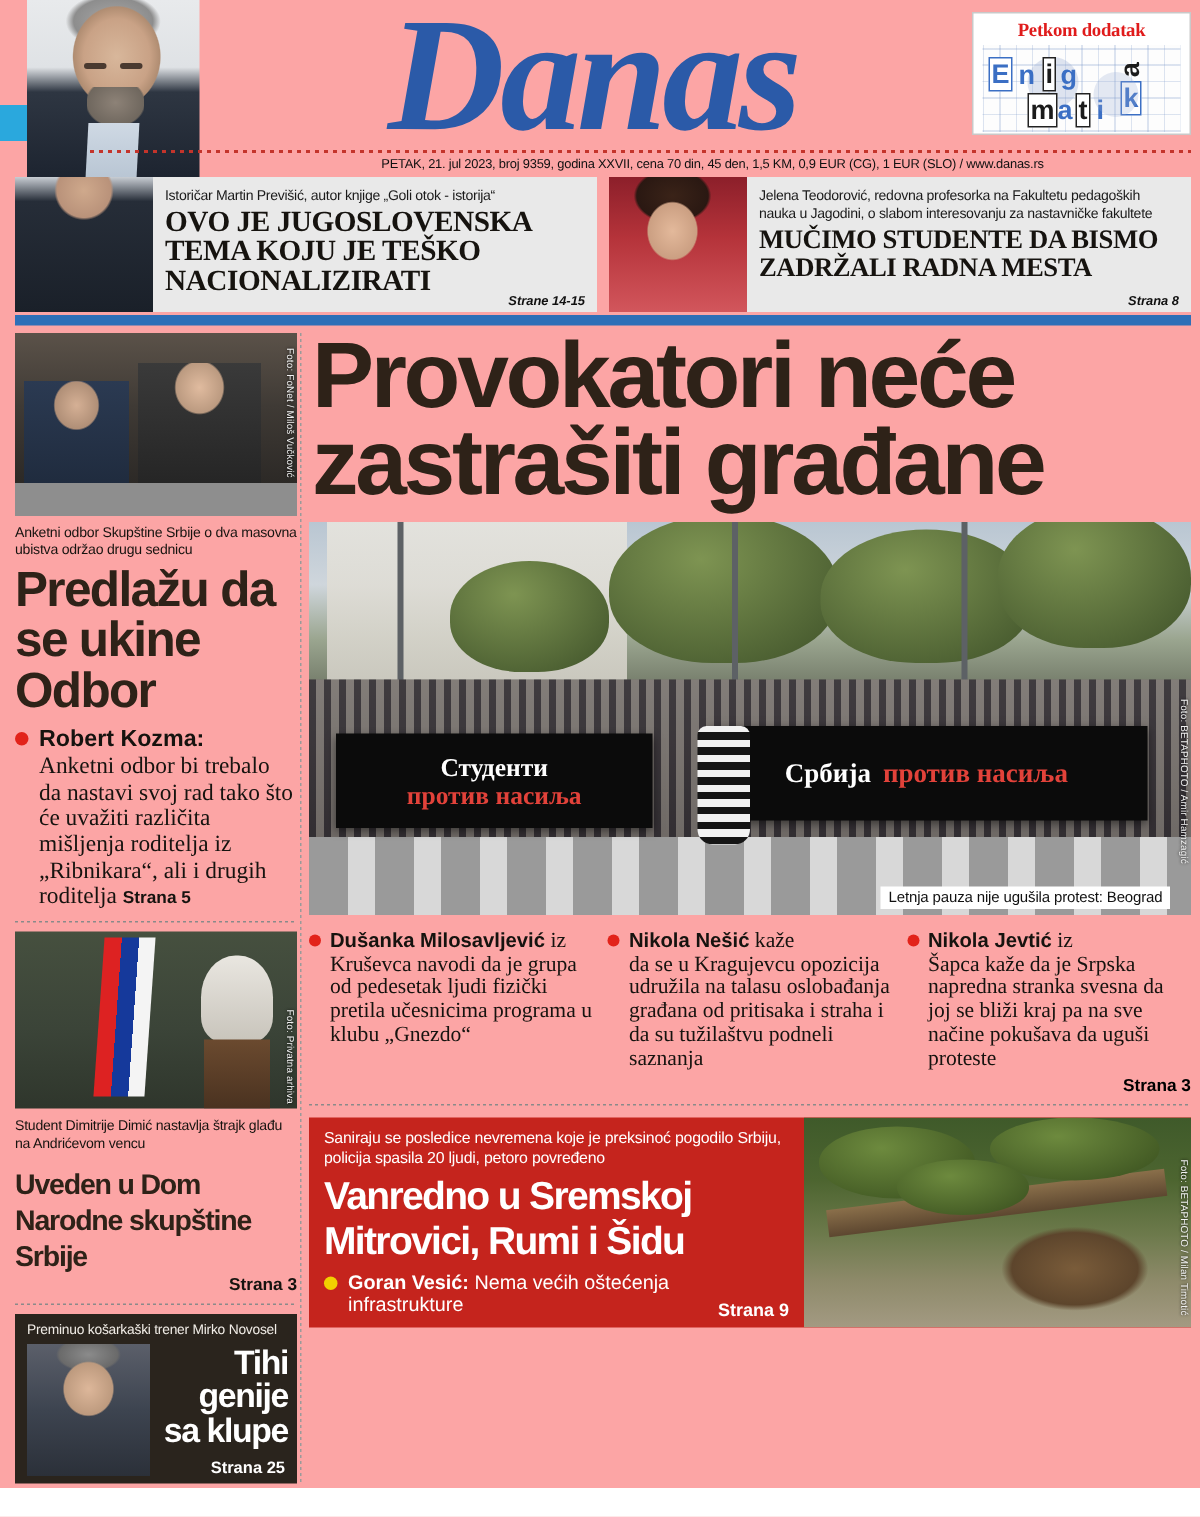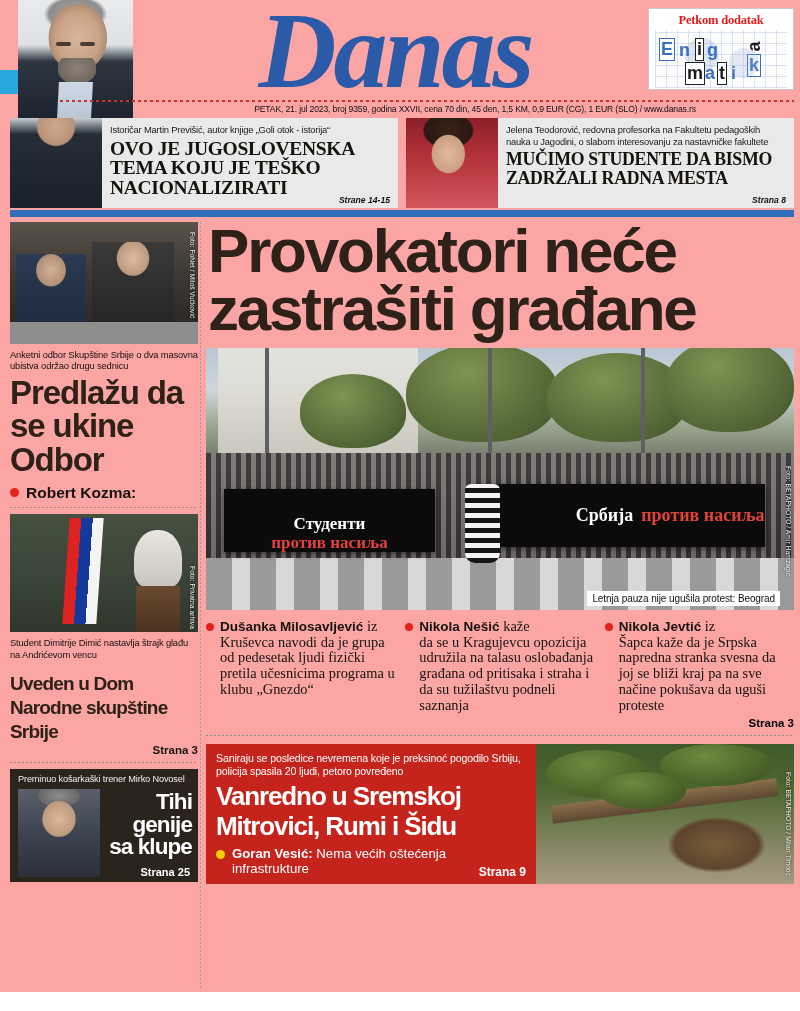--- a/index.html
+++ b/index.html
@@ -232,21 +232,21 @@
   .mp-crowd {
     position:absolute; left:0; right:0; top:40%; height:42%;
     background:
       repeating-linear-gradient(90deg, rgba(40,35,45,.55) 0 5px, rgba(200,190,185,.35) 5px 10px),
       linear-gradient(180deg,#5d5a56 0%, #3e3b38 100%);
   }
   .mp-road { position:absolute; left:0; right:0; bottom:0; height:20%;
     background: repeating-linear-gradient(90deg,#9a9a9a 0 26px, #d8d8d8 26px 44px); }
   .banner {
     position:absolute; background:#0b0b0b; display:flex; flex-direction:column;
-    align-items:center; justify-content:flex-end; color:#fff;
+    align-items:center; justify-content:center; color:#fff;
     font-family:"Liberation Serif", serif; font-weight:bold;
     box-shadow: 0 2px 6px rgba(0,0,0,.5);
   }
   .banner .l1 { font-size:17px; line-height:19px; color:#ffffff; }
   .banner .l2 { font-size:17px; line-height:19px; color:#e2423a; }
   .banner.b1 { left:3%; top:54%; width:36%; height:24%; }
   .banner.b2 { left:45%; top:52%; width:50%; height:24%; flex-direction:row; gap:8px; }
   .banner.b2 .l1, .banner.b2 .l2 { font-size:18px; }
   .stroller {
     position:absolute; left:44%; top:52%; width:6%; height:30%;
@@ -362,20 +362,24 @@
         <div class="p1"></div>
           <div class="p2"></div>
           <div class="desk"></div>
         <span class="photo-credit" style="right:2px; top:10px;">Foto: FoNet / Miloš Vučković</span>
       </div>
       <div class="lc-kicker">Anketni odbor Skupštine Srbije o dva masovna ubistva održao drugu sednicu</div>
       <div class="lc-head">Predlažu da se ukine Odbor</div>
       <div class="bullet-name">
         <span class="dot"></span>
         <span>Robert Kozma:</span>
+      </div>
+      <div class="lc-body">
+        <span>Anketni odbor bi trebalo da nastavi svoj rad tako što će uvažiti različita mišljenja roditelja iz „Ribnikara“, ali i drugih roditelja</span>
+        <span class="page-ref">Strana 5</span>
       </div>
       <div class="hrule-dot"></div>
 
       <div class="lc-photo2">
         <div class="flag"></div>
           <div class="person"></div>
         <div class="bust"></div>
           <div class="pedestal"></div>
         <span class="photo-credit" style="right:2px; top:52px;">Foto: Privatna arhiva</span>
       </div>

